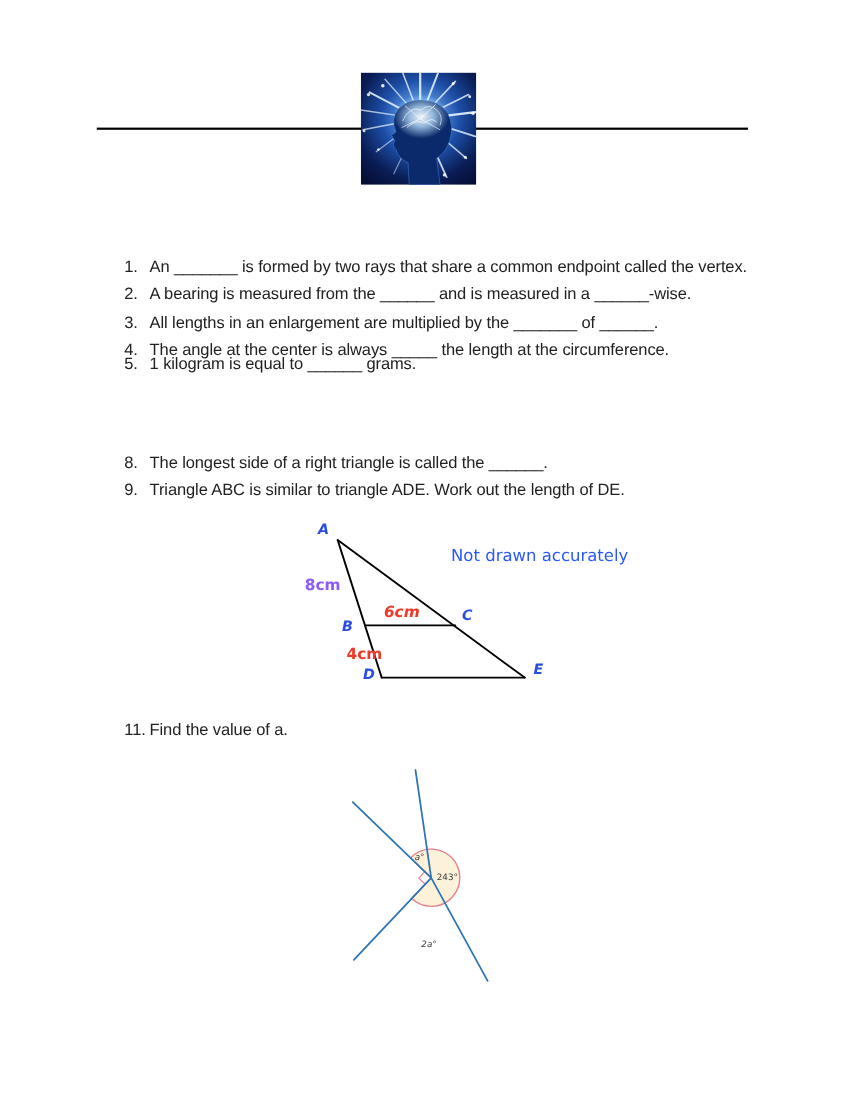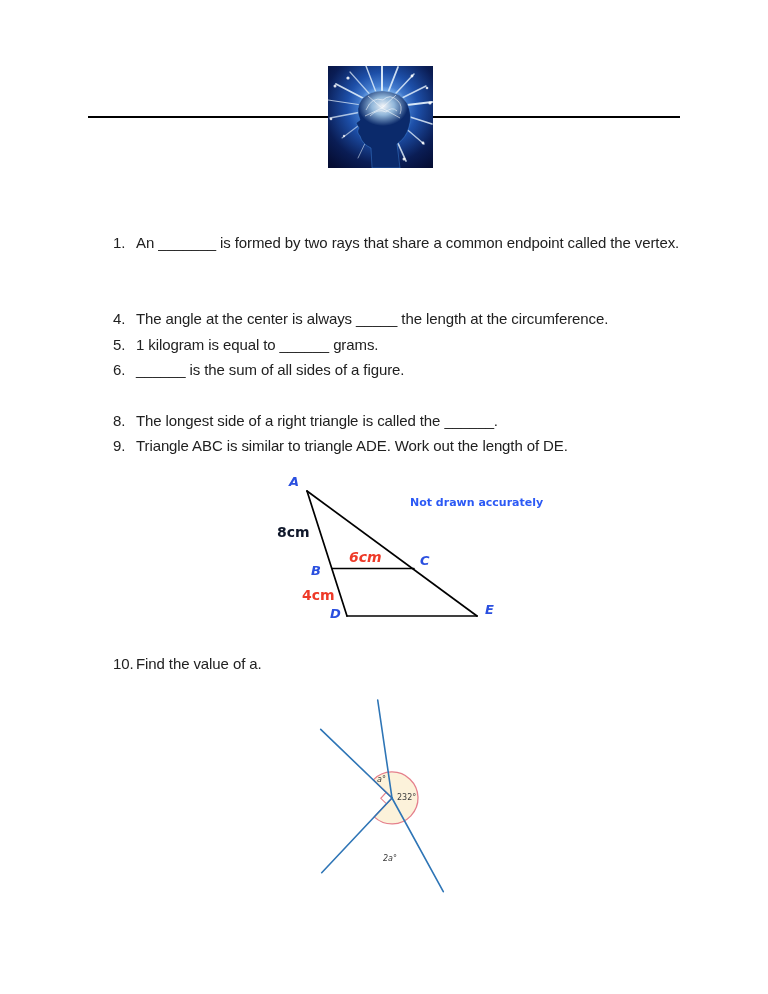--- a/index.html
+++ b/index.html
@@ -18,29 +18,29 @@
   .q .txt{display:inline-block;}
 
   
   .tri-svg{position:absolute;left:255px;top:465px;width:265px;height:170px;}
   .ang-svg{position:absolute;left:300px;top:678px;width:160px;height:220px;}
 
   
   .flabel{position:absolute;white-space:nowrap;font-family:"DejaVu Sans",sans-serif;}
   .vlabel{font-size:13px;font-weight:bold;font-style:italic;}
   .mlabel{font-size:14px;font-weight:bold;}
-  .note{font-size:11px;font-weight:bold;}
+  .note{font-size:15px;font-weight:normal;}
   .lblA{left:289px;top:474px;}
   .lblB{left:311px;top:563px;}
   .lblC{left:420px;top:553px;}
   .lblD{left:330px;top:606px;}
   .lblE{left:485px;top:602px;}
   .lbl8{left:277px;top:524px;}
   .lbl6{left:349px;top:549px;font-style:italic;}
-  .lbl4{left:302px;top:587px;}
+  .lbl4{left:315px;top:587px;}
   .lblNote{left:410px;top:496px;}
 
   
   .alabel{position:absolute;font-family:"DejaVu Sans",sans-serif;font-size:8px;white-space:nowrap;}
   .italic{font-style:italic;}
   .lblTopA{left:377px;top:775px;}
   .lbl159{left:397px;top:793px;}
   .lbl2A{left:383px;top:854px;}
 </style>
 </head>
@@ -97,52 +97,53 @@
     <path d="M44,102 L43,82 Q34,78 32,70 Q28,66 31,62 L28,57 L32,54 Q27,42 34,33 Q43,24 56,25 Q72,26 79,37 Q85,49 81,61 Q78,72 69,78 L72,102 Z" fill="#0b2a6b" stroke="#3f83d6" stroke-width="0.8" stroke-opacity="0.6"></path>
     <ellipse cx="55" cy="40" rx="25" ry="20" fill="url(#glowGrad)"></ellipse>
     <g fill="none" stroke="#ffffff" stroke-width="0.7" opacity="0.8">
       <path d="M38,44 Q44,30 55,34 Q62,27 70,35 Q75,40 72,48"></path>
       <path d="M42,50 Q50,42 58,46 Q64,40 69,45"></path>
       <path d="M54,42 L40,30 M54,42 L68,29 M54,42 L37,50 M54,42 L72,52"></path>
     </g>
   </svg>
 
   <div class="q" style="top:234px"><span class="num">1.</span><span class="txt">An _______ is formed by two rays that share a common endpoint called the vertex.</span></div>
+  <div class="q" style="top:259px"><span class="num">2.</span><span class="txt">A bearing is measured from the ______ and is measured in a ______-wise.</span></div>
+  <div class="q" style="top:285px"><span class="num">3.</span><span class="txt">All lengths in an enlargement are multiplied by the _______ of ______.</span></div>
   <div class="q" style="top:310px"><span class="num">4.</span><span class="txt">The angle at the center is always _____ the length at the circumference.</span></div>
-  <div class="q" style="top:336px"><span class="num">5.</span><span class="txt">1 kilogram is equal to ______ grams.</span></div>
-  <div class="q" style="top:361px"><span class="num">6.</span><span class="txt">______ is the sum of all sides of a figure.</span></div>
+  <div class="q" style="top:322px"><span class="num">5.</span><span class="txt">1 kilogram is equal to ______ grams.</span></div>
   <div class="q" style="top:412px"><span class="num">8.</span><span class="txt">The longest side of a right triangle is called the ______.</span></div>
   <div class="q" style="top:437px"><span class="num">9.</span><span class="txt">Triangle ABC is similar to triangle ADE. Work out the length of DE.</span></div>
-  <div class="q" style="top:655px"><span class="num">10.</span><span class="txt">Find the value of a.</span></div>
+  <div class="q" style="top:655px"><span class="num">11.</span><span class="txt">Find the value of a.</span></div>
 
   <svg class="tri-svg" viewBox="255 465 265 170">
     <g stroke="#000000" stroke-width="1.7" stroke-linecap="round">
       <line x1="307" y1="491" x2="347" y2="616"></line>
       <line x1="307" y1="491" x2="477" y2="616"></line>
       <line x1="332" y1="568.5" x2="414" y2="568.5" stroke-width="1.5"></line>
       <line x1="347" y1="616" x2="477" y2="616"></line>
     </g>
   </svg>
   <div class="flabel vlabel lblA" style="color:#2a4fdf">A</div>
   <div class="flabel vlabel lblB" style="color:#2a4fdf">B</div>
   <div class="flabel vlabel lblC" style="color:#2a4fdf">C</div>
   <div class="flabel vlabel lblD" style="color:#2a4fdf">D</div>
   <div class="flabel vlabel lblE" style="color:#2a4fdf">E</div>
-  <div class="flabel mlabel lbl8" style="color:#0f172a">8cm</div>
+  <div class="flabel mlabel lbl8" style="color:#8b5cf6">8cm</div>
   <div class="flabel mlabel lbl6" style="color:#ee3a28">6cm</div>
   <div class="flabel mlabel lbl4" style="color:#ee3a28">4cm</div>
   <div class="flabel note lblNote" style="color:#2b59f5">Not drawn accurately</div>
 
   <svg class="ang-svg" viewBox="300 678 160 220">
     <path d="M392,798 L373.3,779.9 A26,26 0 1 1 374.2,816.9 Z" fill="#fcf2da" stroke="#e5808c" stroke-width="1.3" stroke-linejoin="round"></path>
     <polygon points="392,798 386.2,792.4 380.8,798.3 386.5,803.8" fill="#ffffff" stroke="#e5808c" stroke-width="1.1"></polygon>
     <g stroke="#2e75b6" stroke-width="1.6" stroke-linecap="round">
       <line x1="392" y1="798" x2="377.7" y2="700"></line>
       <line x1="392" y1="798" x2="320.7" y2="729.3"></line>
       <line x1="392" y1="798" x2="321.7" y2="872.7"></line>
       <line x1="392" y1="798" x2="443.3" y2="891.7"></line>
     </g>
   </svg>
   <div class="alabel italic lblTopA" style="color:#3a3a3a">a°</div>
-  <div class="alabel lbl159" style="color:#3a3a3a">232°</div>
+  <div class="alabel lbl159" style="color:#3a3a3a">243°</div>
   <div class="alabel italic lbl2A" style="color:#3a3a3a">2a°</div>
 
 </div>
 
 </body></html>

